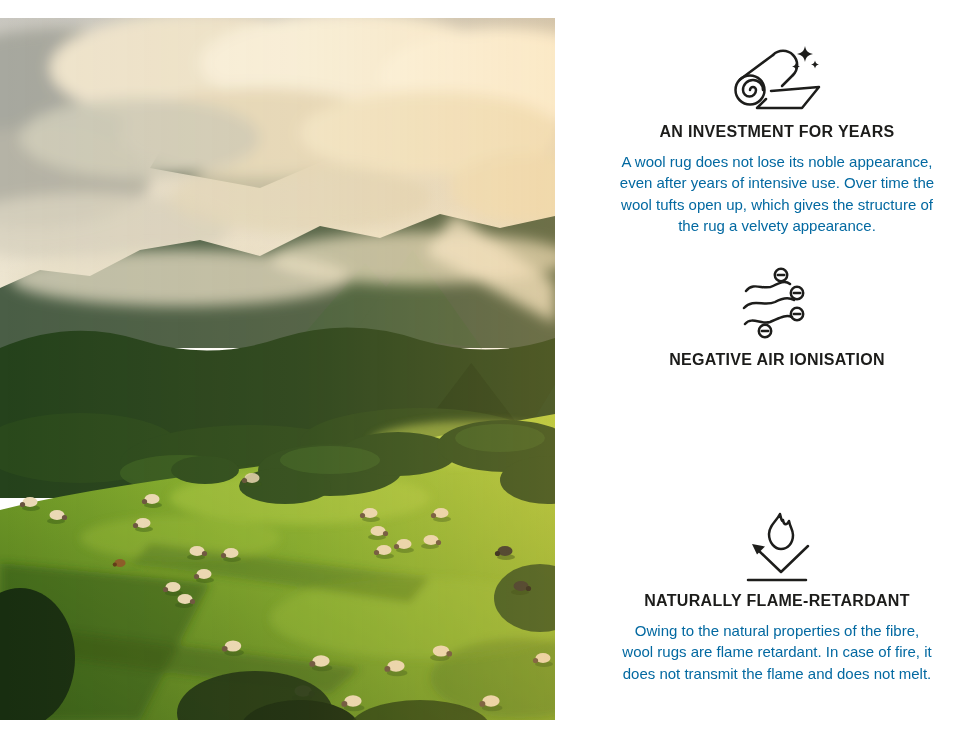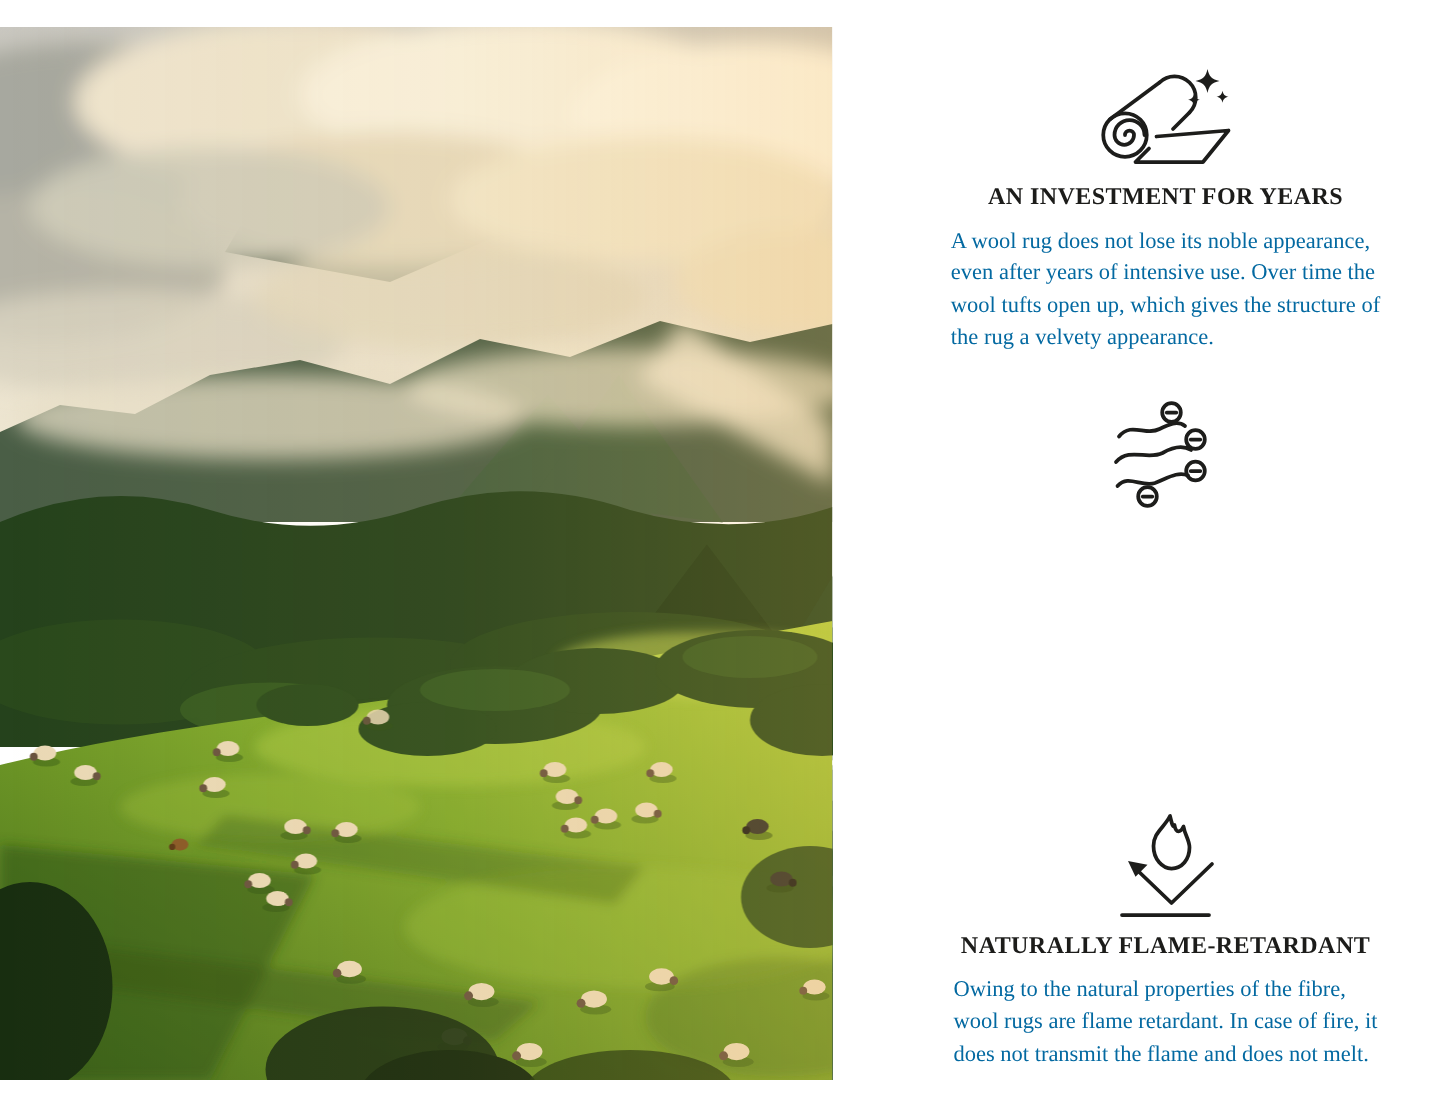--- a/index.html
+++ b/index.html
@@ -11,25 +11,25 @@
   .photo-wrap{
     position:absolute;left:0;top:18px;width:555px;height:702px;overflow:hidden;
   }
   .photo-wrap svg{display:block;width:100%;height:100%;}
   .info-col{
     position:absolute;left:555px;top:18px;width:415px;height:702px;
     padding-left:29px;box-sizing:border-box;
   }
   .feature{
     position:absolute;left:29px;width:386px;
-    display:flex;flex-direction:column;align-items:center;text-align:left;font-family:Liberation Serif, serif;
+    display:flex;flex-direction:column;align-items:center;text-align:center;
   }
   #feature-1{top:26px;}
   #feature-2{top:249px;}
-  #feature-3{top:522px;}
+  #feature-3{top:492px;}
   .icon{display:flex;align-items:flex-end;justify-content:center;}
   #feature-1 .icon{height:66px;margin-bottom:13px;}
   #feature-2 .icon{height:74px;margin-bottom:10px;}
   #feature-3 .icon{height:74px;margin-bottom:8px;}
   .feature h3{
     margin:0;font-size:16px;line-height:18px;font-weight:700;
     letter-spacing:.3px;color:#1c1c1a;
   }
   #feature-1 p{margin:10px 0 0 0;}
   #feature-2 p{margin:11px 0 0 0;}
@@ -239,20 +239,21 @@
             <line x1="40.8" y1="8" x2="47.2" y2="8"></line>
           <circle cx="60" cy="26" r="6.2"></circle>
             <line x1="56.8" y1="26" x2="63.2" y2="26"></line>
           <circle cx="60" cy="47" r="6.2"></circle>
             <line x1="56.8" y1="47" x2="63.2" y2="47"></line>
           <circle cx="28" cy="64" r="6.2"></circle>
             <line x1="24.8" y1="64" x2="31.2" y2="64"></line>
         </g>
       </svg>
     </div>
+    <h3>NEGATIVE AIR IONISATION</h3>
   </section>
 
   <section class="feature" id="feature-3">
     <div class="icon">
       <svg width="78" height="74" viewBox="0 0 78 74">
         <path class="ic" d="M42,4 C38,12 31,15 31,24 C31,33 37,39 43,39 C50,39 55,33 55,25 C55,20 52,17 51,11 C49,15 46,16 45,10 C44,13 43,8 42,4 Z"></path>
         <path class="ic" d="M70,36 L43,62 L19,39"></path>
         <polygon class="ic-fill" points="14,34 27,36.5 19,44.5"></polygon>
         <path class="ic" d="M10,70 L68,70"></path>
       </svg>

